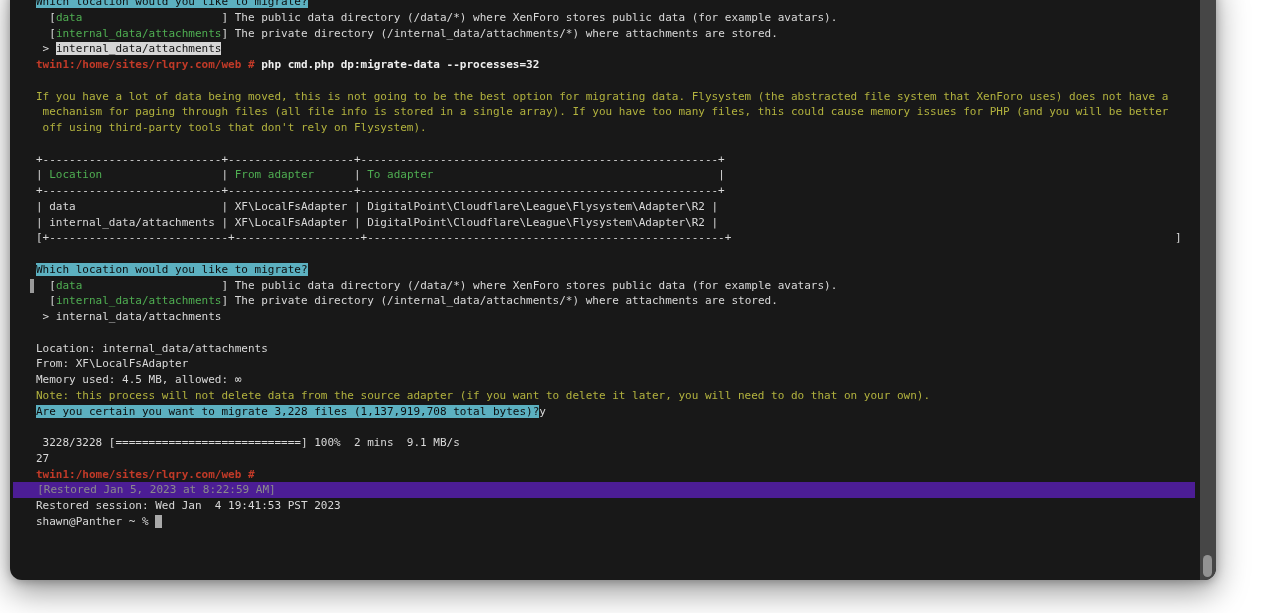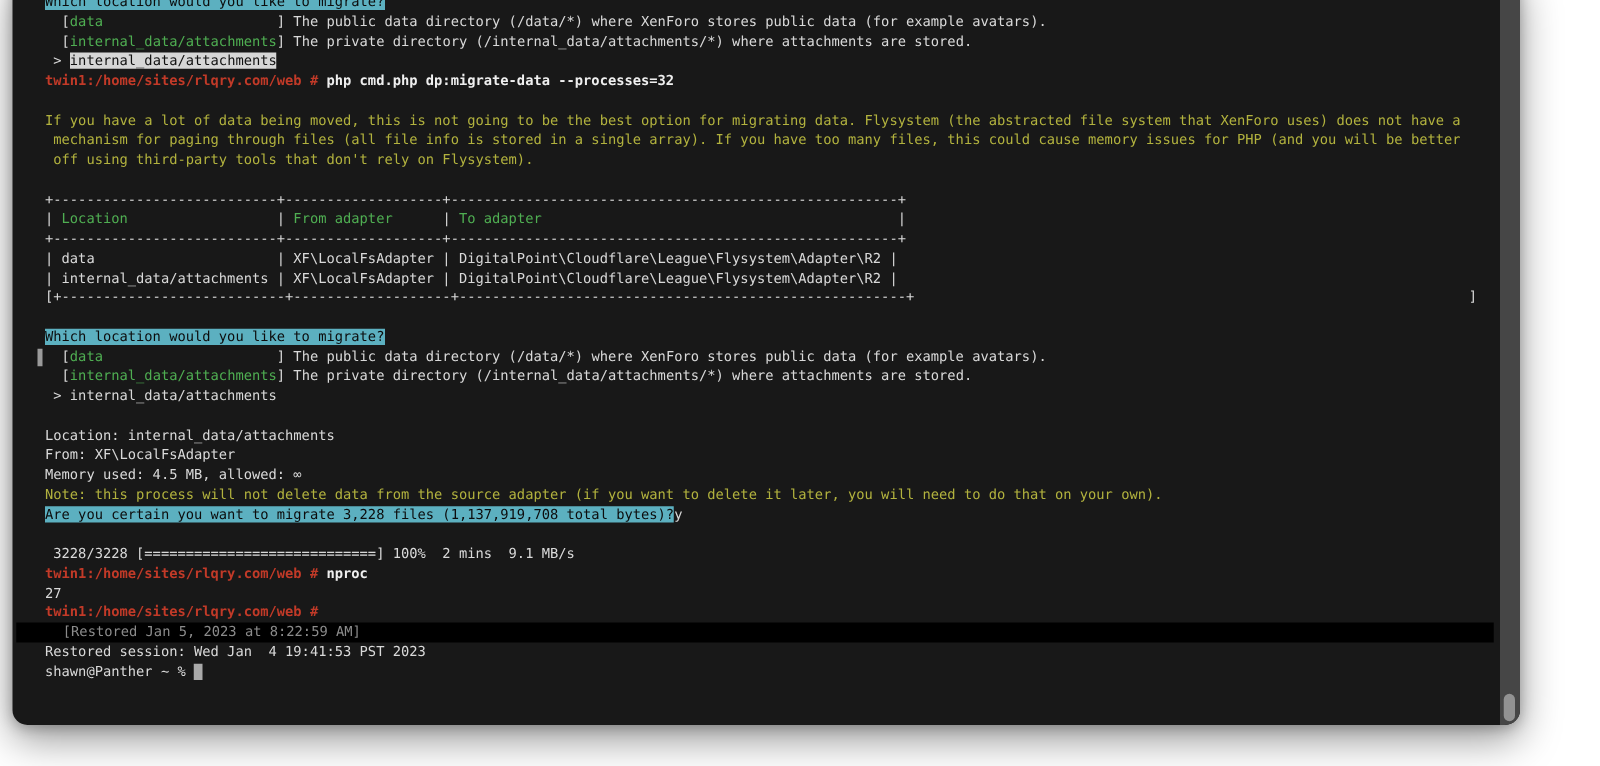--- a/index.html
+++ b/index.html
@@ -13,21 +13,21 @@
   .line{height:15.75px;line-height:15.75px;white-space:pre;position:relative;}
   .line span{display:inline;}
   .g{color:#4fae52;}
   .y{color:#b2b23e;}
   .r{color:#c23a28;font-weight:bold;text-align:right;}
   .b{color:#efefef;font-weight:bold;}
   .hlc{background:#5cb0c0;color:#0c0c0c;}
   .sel{background:#d6d6d6;color:#101010;}
   .dim{color:#8b8b8b;}
   .cursor{background:#a9a9a9;color:#a9a9a9;}
-  .bar-line{background:#000000;margin-left:-23px;padding-left:24px;margin-right:-3px;}
+  .bar-line{background:#4c1d95;margin-left:-23px;padding-left:11px;margin-right:-3px;}
   .lbar::before{content:"";position:absolute;left:-6px;top:1px;width:4px;height:14px;background:#9a9a9a;}
 </style>
 </head>
 <body>
 
 <div class="window">
   <div class="content">
       <div class="line"><span class="hlc">Which location would you like to migrate?</span></div>
       <div class="line"><span>  [</span><span class="g">data</span><span>                     ] The public data directory (/data/*) where XenForo stores public data (for example avatars).</span></div>
       <div class="line"><span>  [</span><span class="g">internal_data/attachments</span><span>] The private directory (/internal_data/attachments/*) where attachments are stored.</span></div>
@@ -50,21 +50,20 @@
       <div class="line"><span>  [</span><span class="g">internal_data/attachments</span><span>] The private directory (/internal_data/attachments/*) where attachments are stored.</span></div>
       <div class="line"><span> &gt; internal_data/attachments</span></div>
       <div class="line">&nbsp;</div>
       <div class="line"><span>Location: internal_data/attachments</span></div>
       <div class="line"><span>From: XF\LocalFsAdapter</span></div>
       <div class="line"><span>Memory used: 4.5 MB, allowed: ∞</span></div>
       <div class="line"><span class="y">Note: this process will not delete data from the source adapter (if you want to delete it later, you will need to do that on your own).</span></div>
       <div class="line"><span class="hlc">Are you certain you want to migrate 3,228 files (1,137,919,708 total bytes)?</span><span>y</span></div>
       <div class="line">&nbsp;</div>
       <div class="line"><span> 3228/3228 [============================] 100%  2 mins  9.1 MB/s</span></div>
-      <div class="line"><span class="r">twin1:/home/sites/rlqry.com/web #</span><span> </span><span class="b">nproc</span></div>
       <div class="line"><span>27</span></div>
       <div class="line"><span class="r">twin1:/home/sites/rlqry.com/web #</span><span> </span></div>
       <div class="line bar-line"><span class="dim">  [Restored Jan 5, 2023 at 8:22:59 AM]</span></div>
       <div class="line"><span>Restored session: Wed Jan  4 19:41:53 PST 2023</span></div>
       <div class="line"><span>shawn@Panther ~ % </span><span class="cursor"> </span></div>
     </div>
   <div class="gutter">
     <div class="thumb"></div>
   </div>
 </div>

